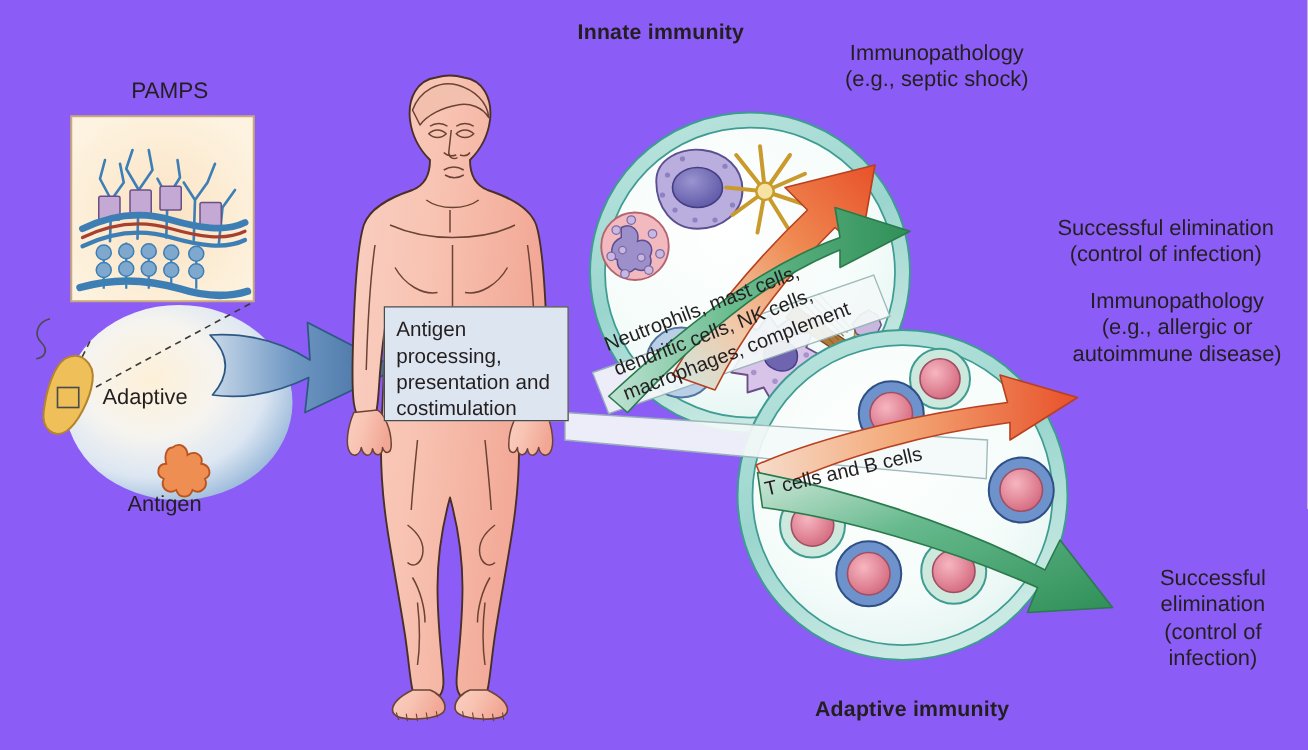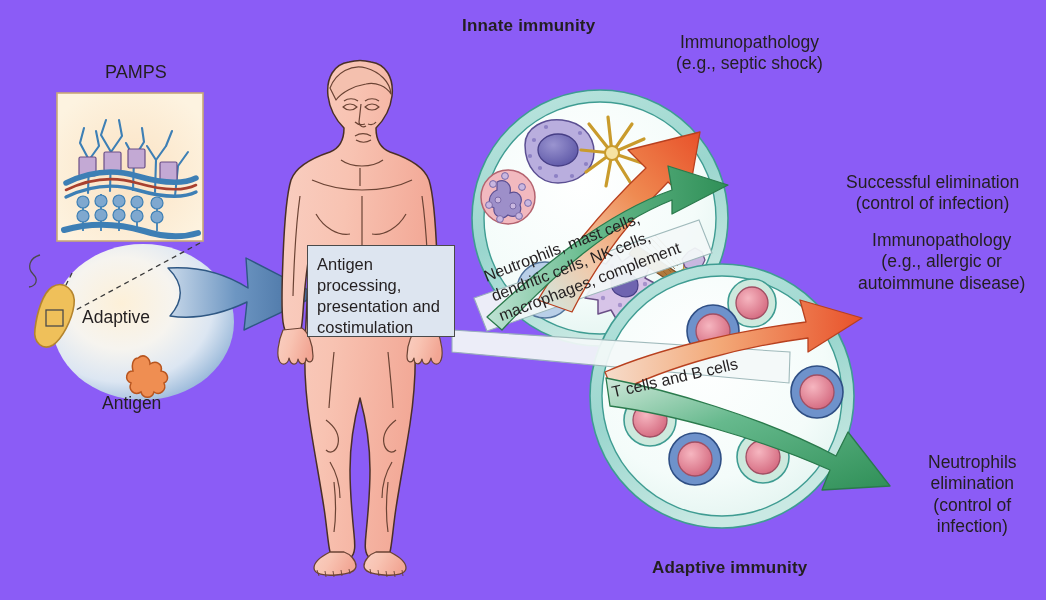--- a/index.html
+++ b/index.html
@@ -534,18 +534,18 @@
   <div class="lbl lbl-plain" id="lbl-immuno1">Immunopathology
 (e.g., septic shock)</div>
 
   <div class="lbl lbl-plain" id="lbl-success1">Successful elimination
 (control of infection)</div>
 
   <div class="lbl lbl-plain" id="lbl-immuno2">Immunopathology
 (e.g., allergic or
 autoimmune disease)</div>
 
-  <div class="lbl lbl-plain" id="lbl-success2">Neutrophils
+  <div class="lbl lbl-plain" id="lbl-success2">Successful
 elimination
 (control of
 infection)</div>
 
 </div>
 
 </body></html>

